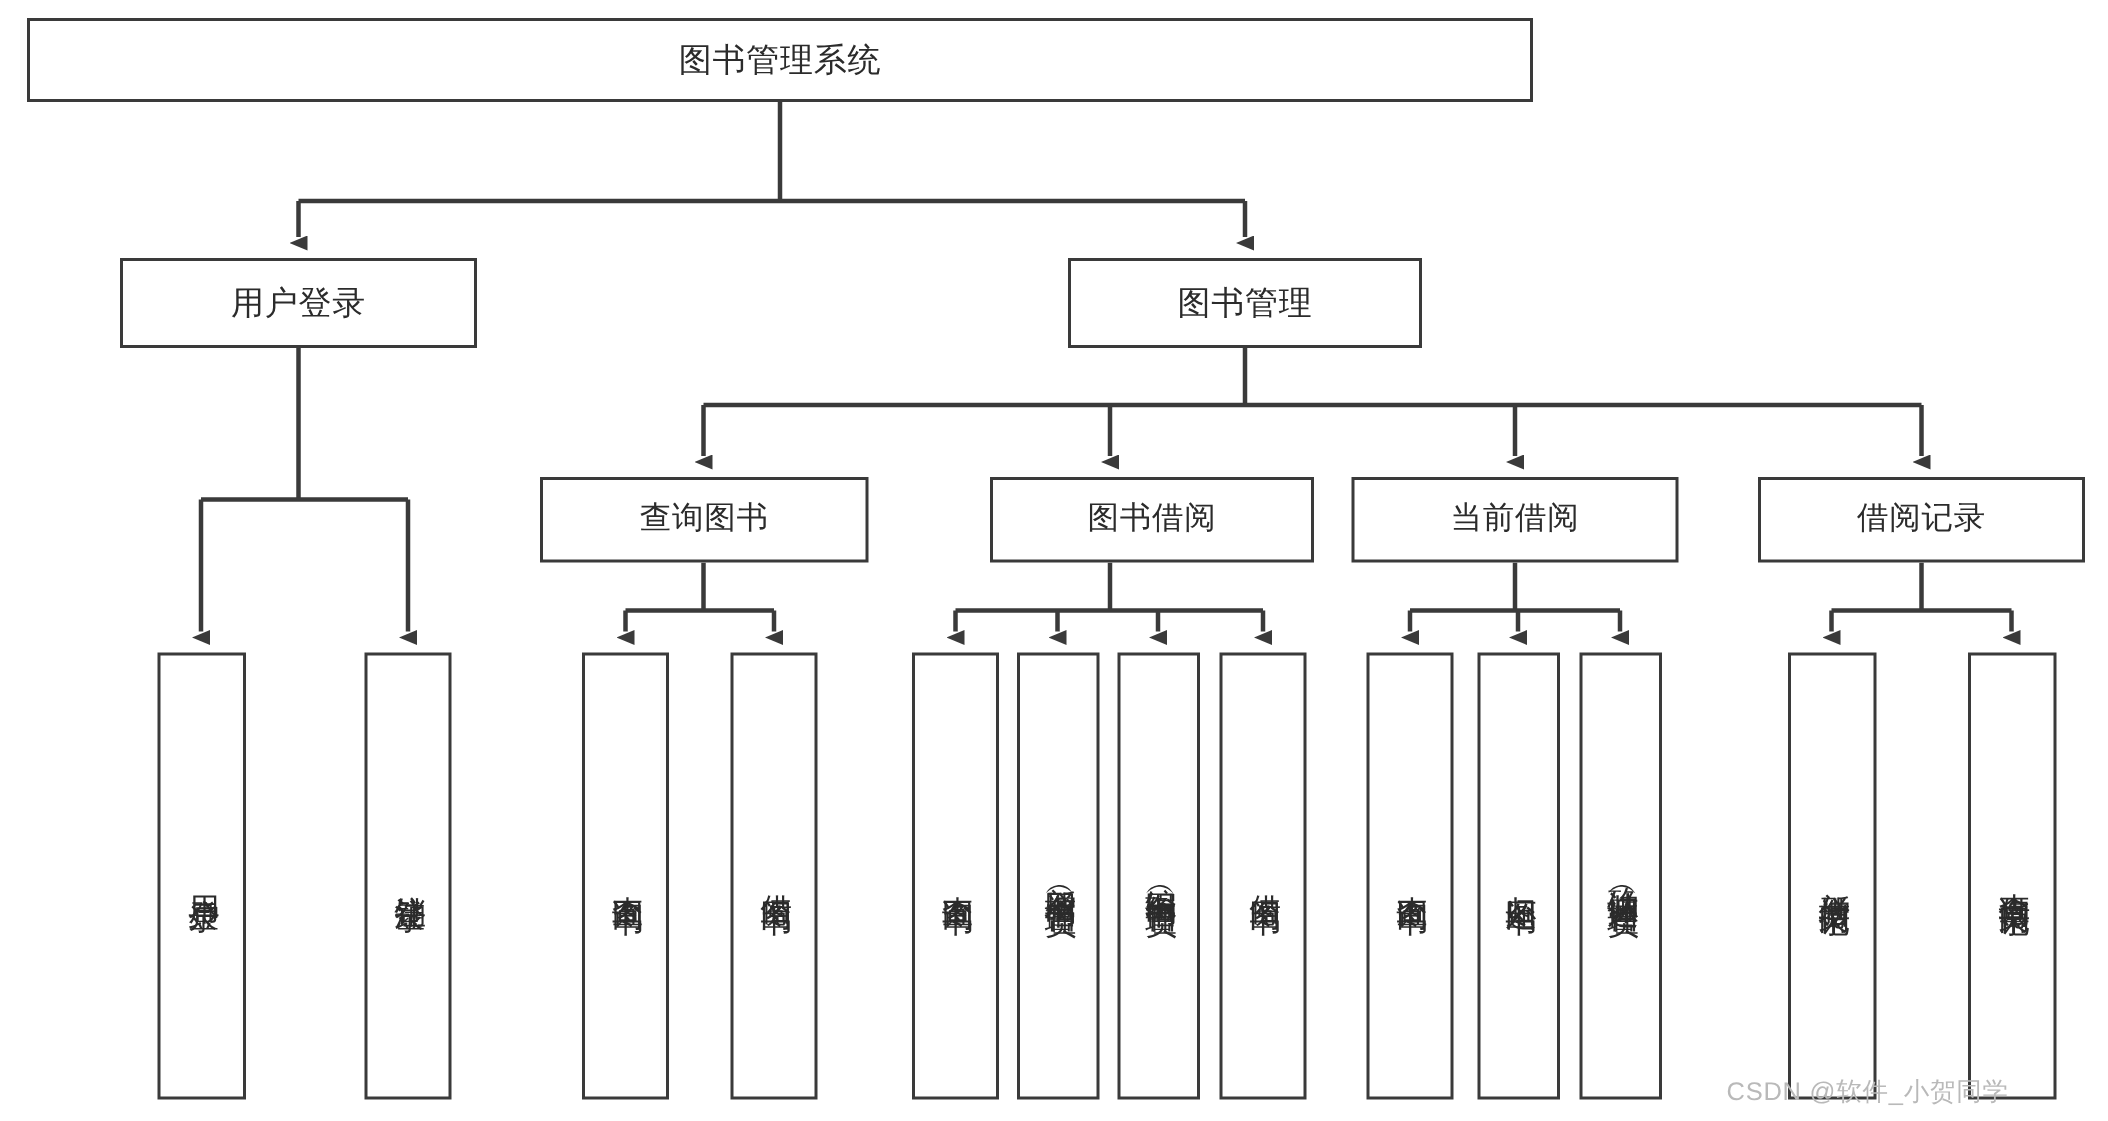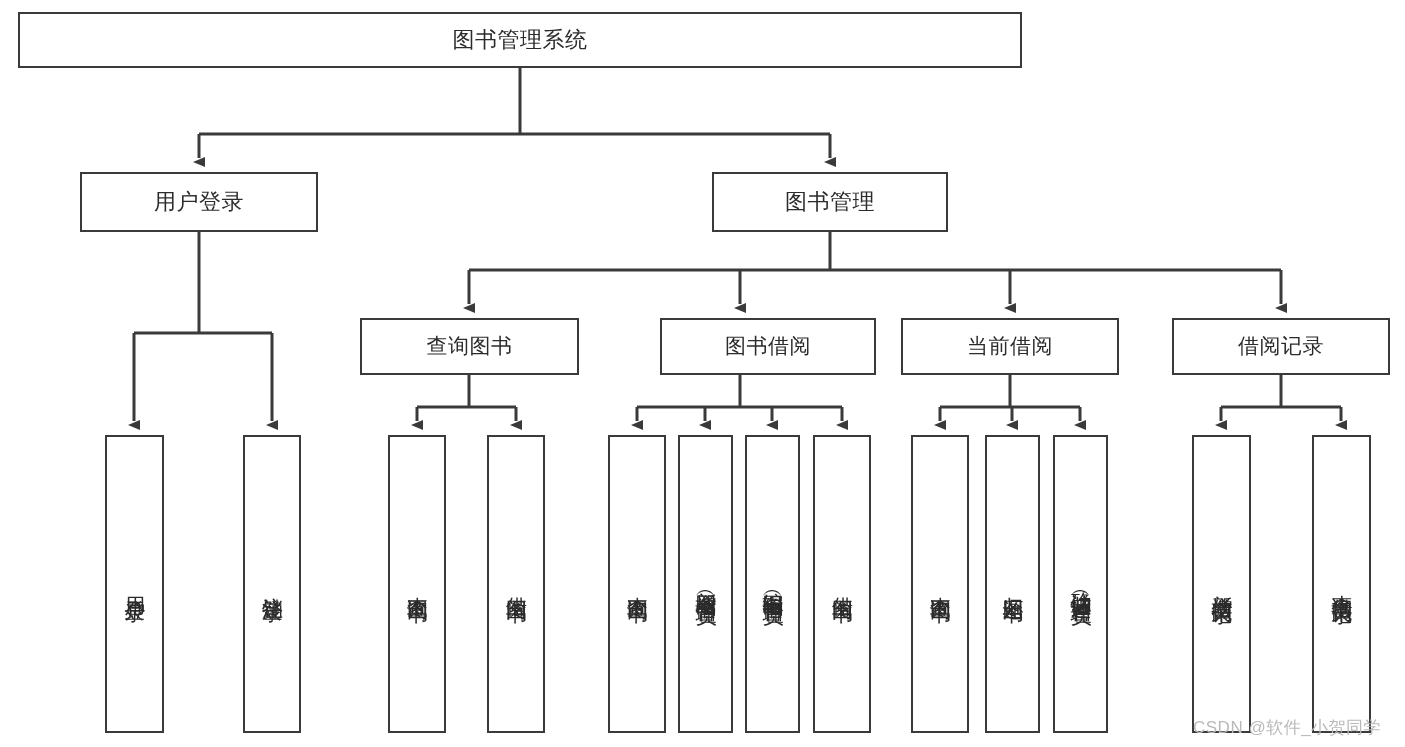--- a/index.html
+++ b/index.html
@@ -184,15 +184,15 @@
   <div class="leaf" style="left:1053px; top:435px; width:55px; height:298px;">
     <span class="vlbl">确认归还（管理员）</span>
   </div>
   <div class="leaf" style="left:1192px; top:435px; width:59px; height:298px;">
     <span class="vlbl">新增借阅记录</span>
   </div>
   <div class="leaf" style="left:1312px; top:435px; width:59px; height:298px;">
     <span class="vlbl">查询借阅记录</span>
   </div>
 
-  <div class="watermark" style="left:1193px; top:716px;">CSDN @软件_小贺同学</div>
+  <div class="watermark" style="left:1151px; top:716px;">CSDN @软件_小贺同学</div>
 
 </div>
 
 </body></html>

